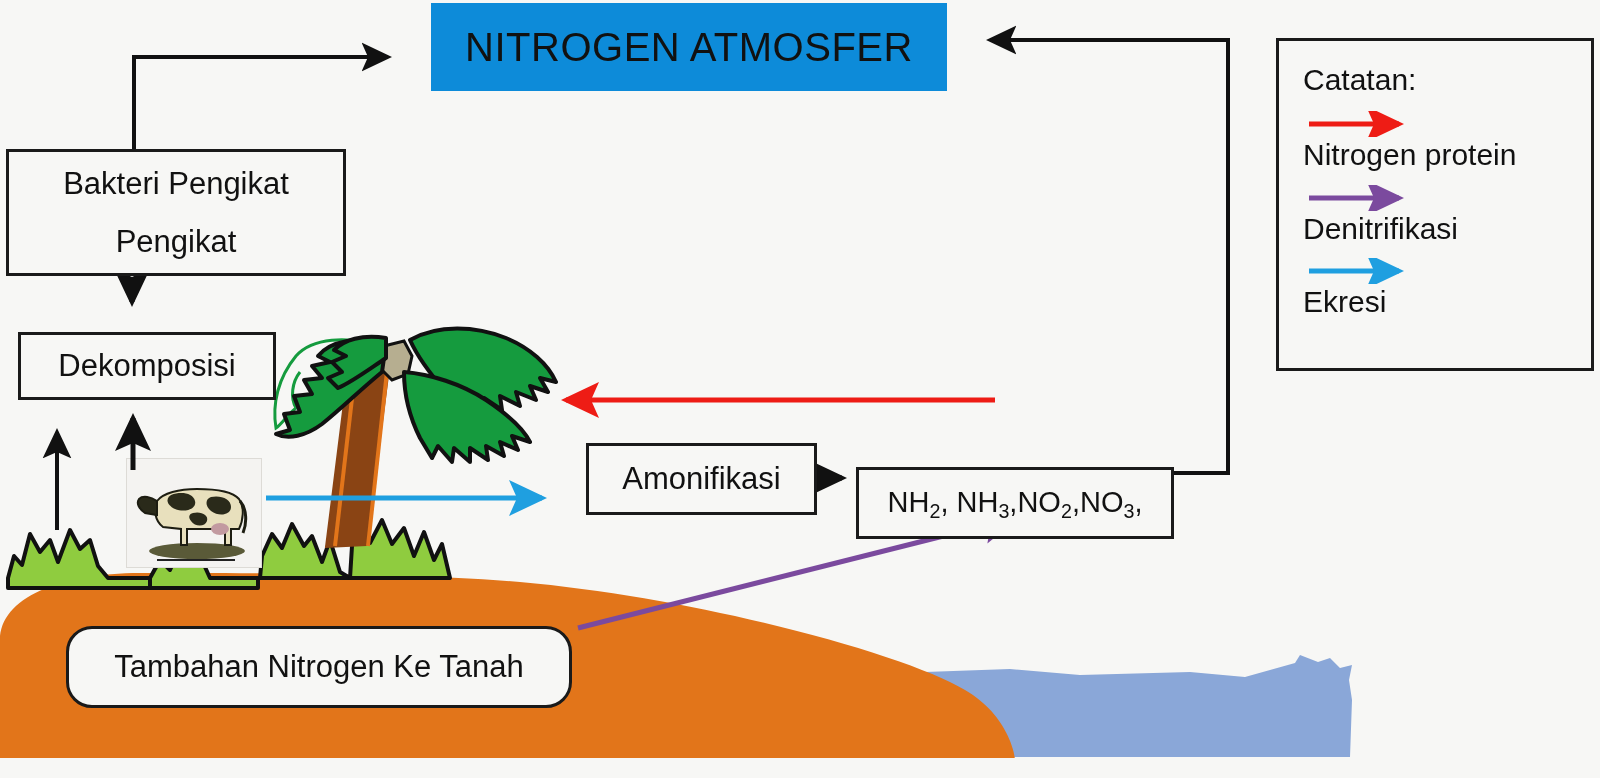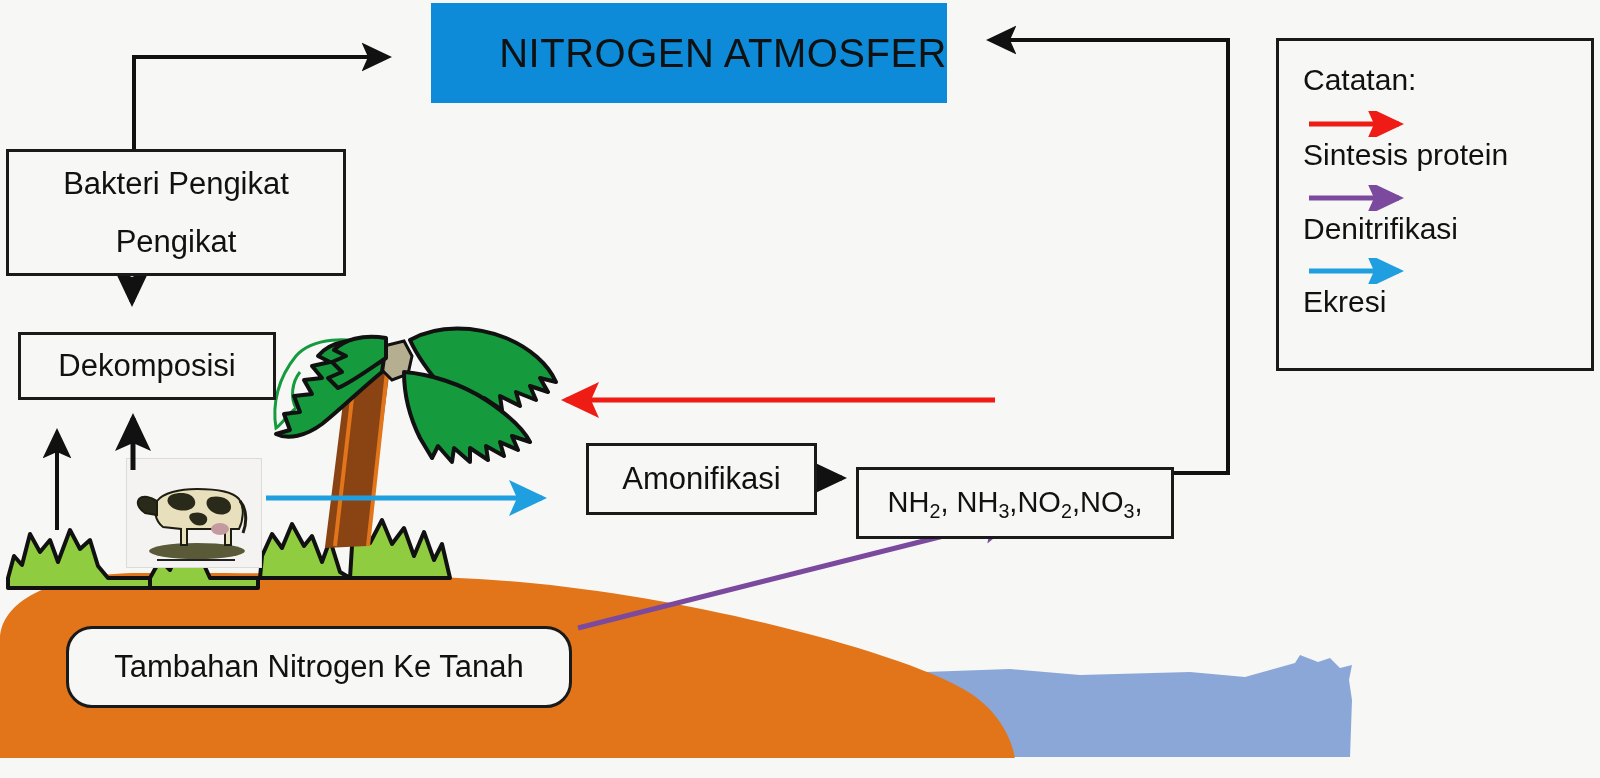--- a/index.html
+++ b/index.html
@@ -17,25 +17,25 @@
     background: #f7f7f5;
     overflow: hidden;
   }
   .abs { position: absolute; }
 
   
   #title-banner {
     left: 431px;
     top: 3px;
     width: 516px;
-    height: 100px;
+    height: 88px;
     background: #0d8bd9;
     display: flex;
     align-items: center;
-    justify-content: flex-end;
+    justify-content: center;
   }
   #title-banner .txt {
     font-size: 40px;
     color: #111111;
     letter-spacing: 0.5px;
     white-space: nowrap;
     font-family: "Liberation Sans", sans-serif;
   }
 
   
@@ -257,21 +257,21 @@
     <div class="legend-row">
       <svg width="120" height="26" viewBox="0 0 120 26">
         <defs>
           <marker id="lg-red" markerWidth="8" markerHeight="8" refX="6.6" refY="4" orient="auto" markerUnits="strokeWidth">
             <path d="M0,0.4 L7.6,4 L0,7.6 L1.6,4 Z" fill="#ee1c15"></path>
           </marker>
         </defs>
         <path d="M6,13 L96,13" fill="none" stroke="#ee1c15" stroke-width="5" marker-end="url(#lg-red)"></path>
       </svg>
     </div>
-    <div class="legend-label">Sintesis protein</div>
+    <div class="legend-label">Nitrogen protein</div>
 
     <div class="legend-row">
       <svg width="120" height="26" viewBox="0 0 120 26">
         <defs>
           <marker id="lg-purple" markerWidth="8" markerHeight="8" refX="6.6" refY="4" orient="auto" markerUnits="strokeWidth">
             <path d="M0,0.4 L7.6,4 L0,7.6 L1.6,4 Z" fill="#7b4a9e"></path>
           </marker>
         </defs>
         <path d="M6,13 L96,13" fill="none" stroke="#7b4a9e" stroke-width="5" marker-end="url(#lg-purple)"></path>
       </svg>

